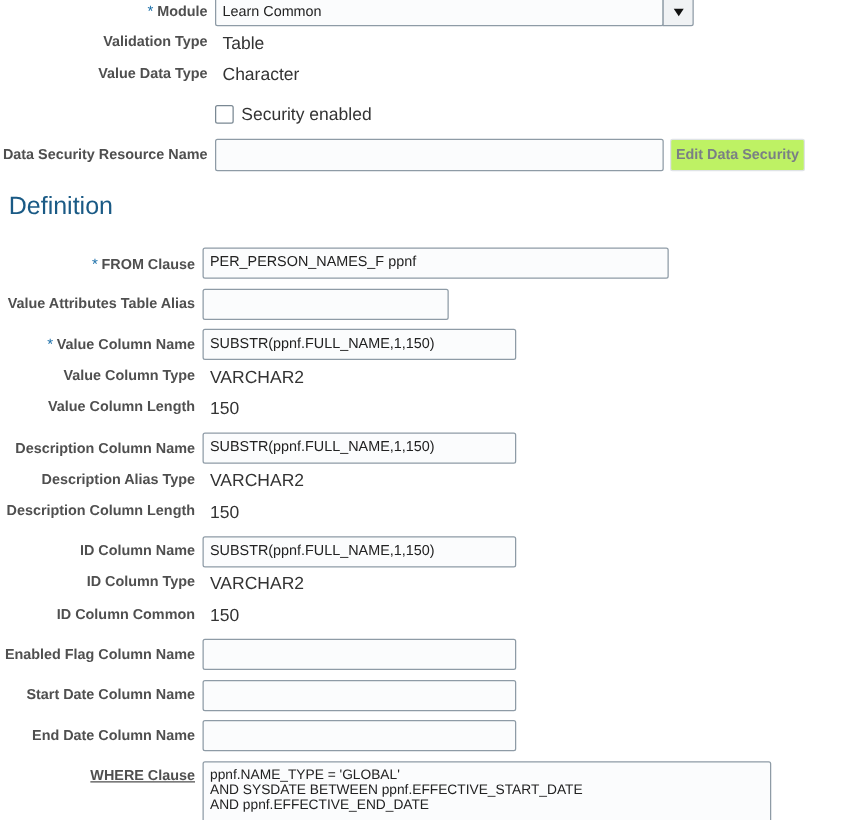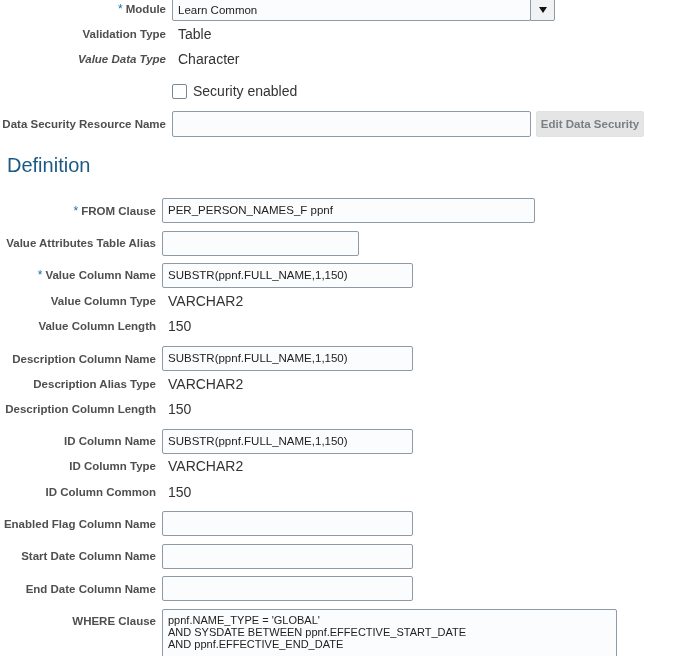--- a/index.html
+++ b/index.html
@@ -25,42 +25,42 @@
     padding:4px 5px; line-height:12px; white-space:pre; overflow:hidden;
   }
   .select-arrow {
     position:absolute; box-sizing:border-box; border:1px solid #8e9ba6; border-radius:0 2px 2px 0;
     background:#f0f2f4; display:flex; align-items:center; justify-content:center;
   }
   .tri { width:0; height:0; border-left:4px solid transparent; border-right:4px solid transparent; border-top:6px solid #111; }
   .checkbox { position:absolute; box-sizing:border-box; width:15px; height:15px; border:1px solid #7a8893; border-radius:2px; background:#fff; }
   .btn {
     position:absolute; box-sizing:border-box; border:1px solid #dfe3e6; border-radius:2px;
-    background:#e5e5e5; color:#7a7f85; font-weight:bold; font-size:11.5px;
+    background:#bef264; color:#7a7f85; font-weight:bold; font-size:11.5px;
     display:flex; align-items:center; justify-content:center; font-family:"Liberation Sans", sans-serif;
   }
   .section-title { position:absolute; color:#1a5a85; font-size:20px; }
 </style>
 </head>
 <body>
 
 <div class="lbl" style="right:514px; top:1px;">
   <span class="req">*</span><span>Module</span>
 </div>
 <div class="inp" style="left:172px; top:-2px; width:359px; height:23px;">
   <span>Learn Common</span>
 </div>
 <div class="select-arrow" style="left:530px; top:-2px; width:25px; height:23px;">
   <span class="tri"></span>
 </div>
 
 <div class="lbl" style="right:514px; top:26px;">Validation Type</div>
 <div class="val" style="left:178px; top:26px;">Table</div>
 
-<div class="lbl" style="right:514px; top:51px;font-style:italic;">Value Data Type</div>
+<div class="lbl" style="right:514px; top:51px;">Value Data Type</div>
 <div class="val" style="left:178px; top:51px;">Character</div>
 
 <div class="checkbox" style="left:172px; top:84px;"></div>
 <div class="val" style="left:193px; top:83px;">Security enabled</div>
 
 <div class="lbl" style="right:514px; top:116px;">Data Security Resource Name</div>
 <div class="inp" style="left:172px; top:111px; width:359px; height:26px;"></div>
 <div class="btn" style="left:536px; top:111px; width:108px; height:26px;">Edit Data Security</div>
 
 <div class="section-title" style="left:7px; top:154px;">Definition</div>
@@ -104,16 +104,16 @@
 
 <div class="lbl" style="right:524px; top:516px;">Enabled Flag Column Name</div>
 <div class="inp" style="left:162px; top:511px; width:251px; height:25px;"></div>
 
 <div class="lbl" style="right:524px; top:548px;">Start Date Column Name</div>
 <div class="inp" style="left:162px; top:544px; width:251px; height:25px;"></div>
 
 <div class="lbl" style="right:524px; top:581px;">End Date Column Name</div>
 <div class="inp" style="left:162px; top:576px; width:251px; height:25px;"></div>
 
-<div class="lbl" style="right:524px; top:613px;">WHERE Clause</div>
+<div class="lbl" style="right:524px; top:613px;text-decoration:underline;">WHERE Clause</div>
 <div class="ta" style="left:162px; top:609px; width:455px; height:60px;">ppnf.NAME_TYPE = 'GLOBAL'
 AND SYSDATE BETWEEN ppnf.EFFECTIVE_START_DATE
 AND ppnf.EFFECTIVE_END_DATE</div>
 
 </body></html>

